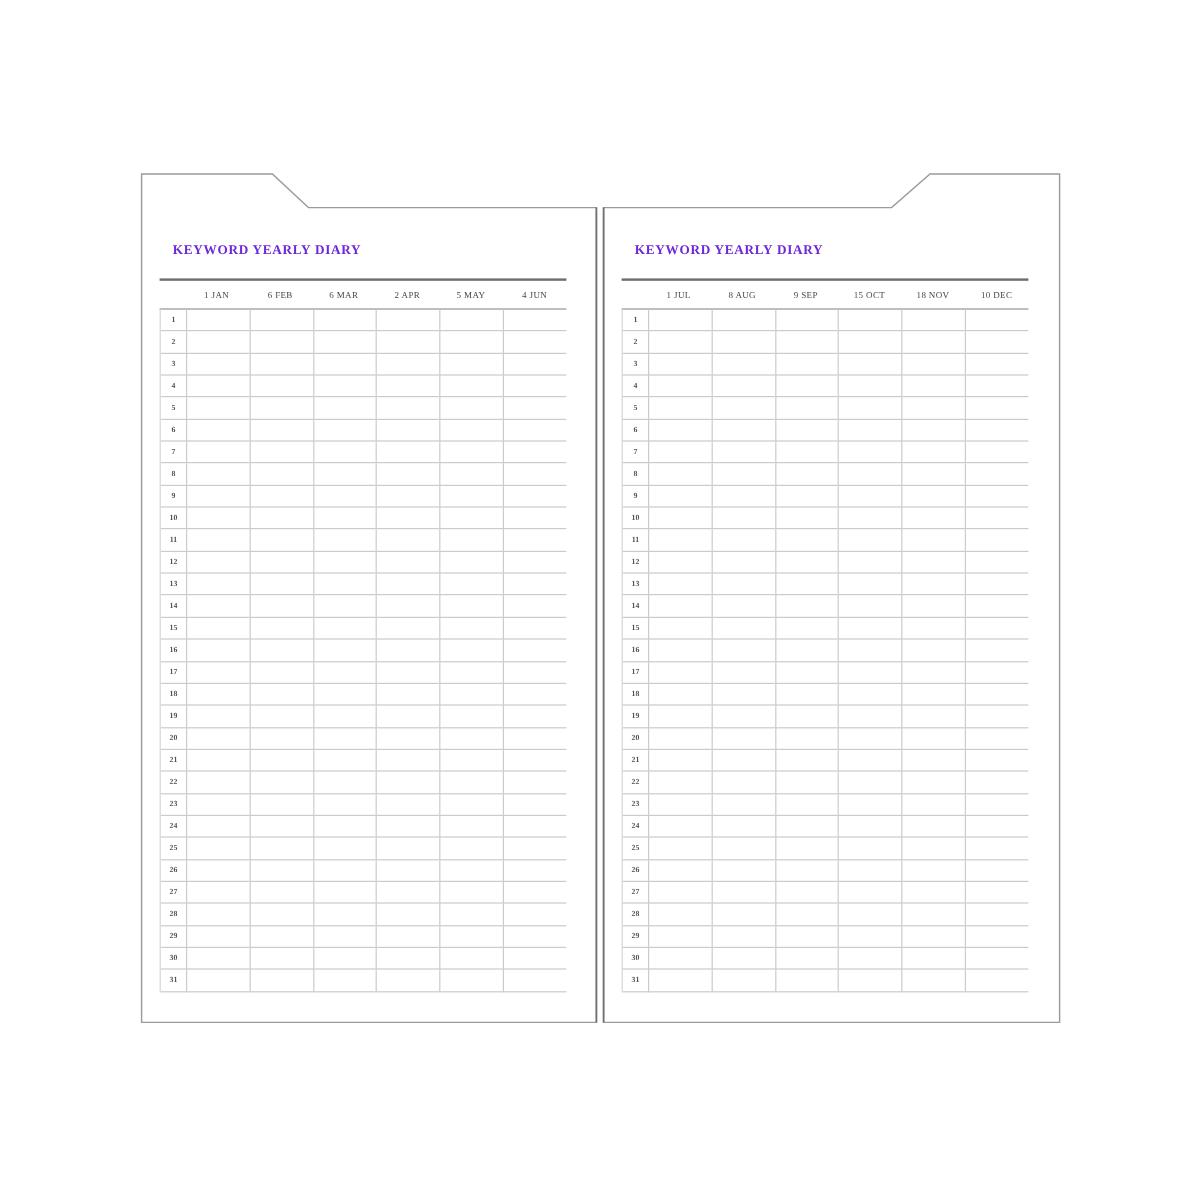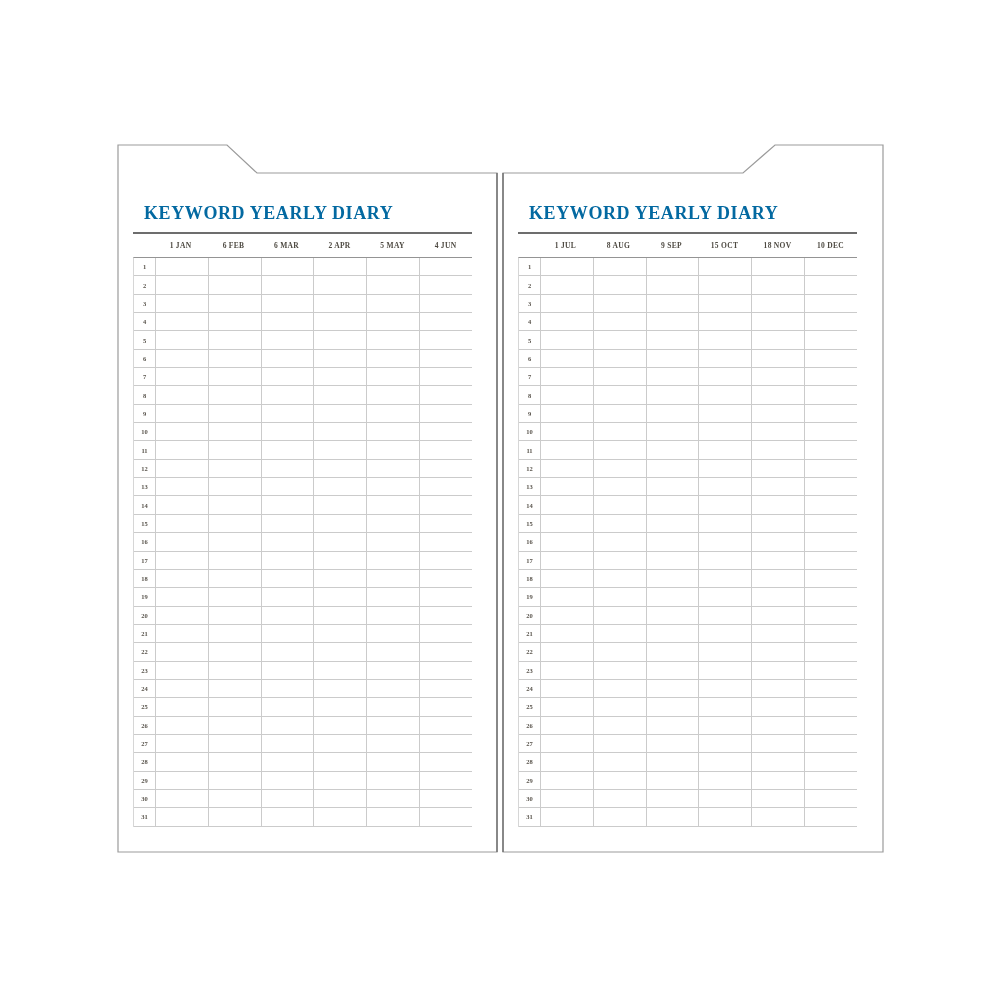--- a/index.html
+++ b/index.html
@@ -8,34 +8,34 @@
     width:1000px;height:1000px;
     background:#ffffff;
     font-family:"Liberation Serif","DejaVu Serif",serif;
     overflow:hidden;
   }
   #page-outlines{position:absolute;left:0;top:0;width:1000px;height:1000px;}
 
   .page-content{position:absolute;width:339px;}
   .page-title{
     position:absolute;top:0;left:11px;
-    font-size:18px;font-weight:bold;letter-spacing:0.6px;
-    color:#0369a1;white-space:nowrap;
+    font-size:11px;font-weight:bold;letter-spacing:0.6px;
+    color:#6d28d9;white-space:nowrap;
   }
   .title-rule{
     position:absolute;top:29px;left:0;width:339px;height:2px;
     background:#6d6d6d;
   }
   .months{
     position:absolute;top:31px;left:0;width:339px;height:23px;
     display:flex;padding-left:21px;box-sizing:border-box;
   }
   .month-cell{
     flex:1;display:flex;align-items:center;justify-content:center;
-    font-size:7.5px;font-weight:bold;letter-spacing:0.3px;
+    font-size:7.5px;font-weight:normal;letter-spacing:0.3px;
     color:#4e4a42;
   }
   .grid{
     position:absolute;top:54px;left:0;width:339px;
     display:grid;
     grid-template-columns:21px repeat(6,1fr);
     grid-auto-rows:18.35px;
     border-top:1px solid #949494;
     border-left:1px solid #d6d6d6;
     box-sizing:border-box;

